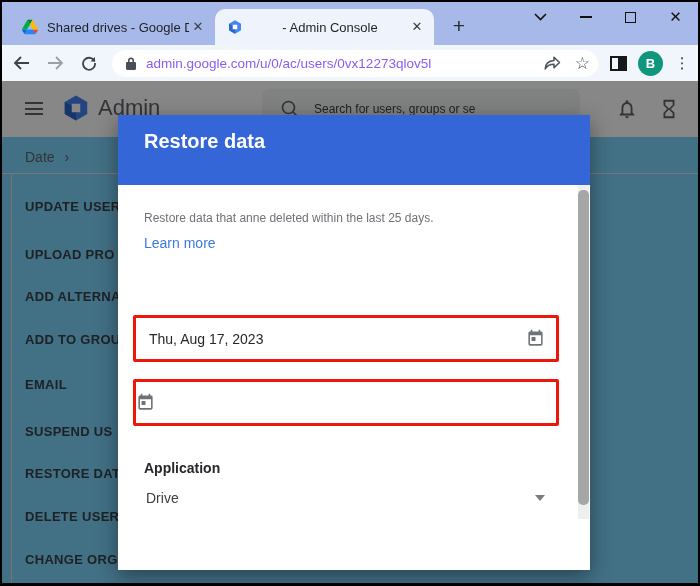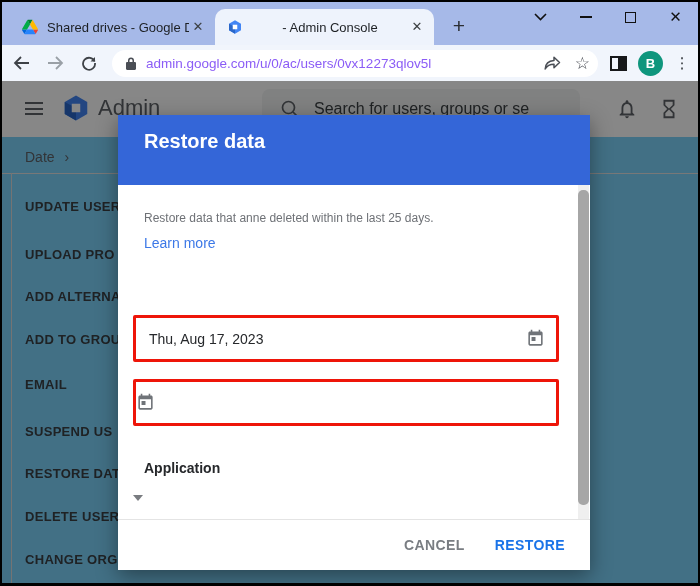--- a/index.html
+++ b/index.html
@@ -38,21 +38,21 @@
 
   
   .page { position:absolute; left:0; top:79px; width:696px; height:502px; background:#7dd3fc; overflow:hidden; }
   .admin-header { position:absolute; left:0; top:0; width:696px; height:56px; background:#fff; }
   .hamburger { position:absolute; left:23px; top:21px; width:18px; height:13px; display:flex; flex-direction:column; justify-content:space-between; }
   .hamburger span { display:block; height:2px; background:#5f6368; }
   .admin-logo { position:absolute; left:59px; top:12px; }
   .admin-brand { position:absolute; left:96px; top:14px; font-size:22px; color:#5f6368; }
   .admin-search { position:absolute; left:260px; top:8px; width:318px; height:40px; background:#f1f3f4; border-radius:8px; display:flex; align-items:center; }
   .admin-search .search-glyph { margin-left:18px; }
-  .admin-search .search-ph { margin-left:14px; font-size:16px; color:#3c4043; white-space:nowrap; overflow:hidden; }
+  .admin-search .search-ph { margin-left:14px; font-size:12px; color:#3c4043; white-space:nowrap; overflow:hidden; }
   .hdr-icon { position:absolute; top:17px; color:#5f6368; }
   .bell-pos { left:614px; }
   .hourglass-pos { left:656px; }
   .breadcrumb { position:absolute; left:23px; top:68px; font-size:14px; color:#5f6368; }
   .crumb-sep { margin-left:10px; }
   .hdiv { position:absolute; left:0; top:92px; width:696px; height:1px; background:#e2e2e2; }
   .vdiv { position:absolute; left:9px; top:92px; width:1px; height:410px; background:#dcdcdc; }
   .action-item { position:absolute; left:23px; width:660px; height:16px; font-size:13px; font-weight:bold; color:#3b4045; letter-spacing:.3px; white-space:nowrap; }
 
   .dim { position:absolute; left:0; top:0; width:696px; height:502px; background:rgba(0,0,0,0.47); z-index:5; }
@@ -228,27 +228,24 @@
       </div>
 
       <div class="date-field date-field-2">
         <svg class="cal-icon" width="19" height="19" viewBox="0 0 24 24">
               <path fill="#6f7378" d="M19 3h-1V1h-2v2H8V1H6v2H5c-1.11 0-1.99.9-1.99 2L3 19c0 1.1.89 2 2 2h14c1.1 0 2-.9 2-2V5c0-1.1-.9-2-2-2zm0 16H5V8h14v11zM7 10h5v5H7z"></path>
             </svg>
       </div>
 
       <div class="app-label">Application</div>
       <div class="app-select">
+        <span class="app-value">Drive</span>
         <span class="dd-arrow"></span>
       </div>
 
-      <div class="modal-footer">
-        <button class="btn btn-cancel">CANCEL</button>
-        <button class="btn btn-restore">RESTORE</button>
-      </div>
 
       <div class="mscroll-track"></div>
       <div class="mscroll-thumb"></div>
     </div>
 
   </div>
 
 </div>
 </div>
 

